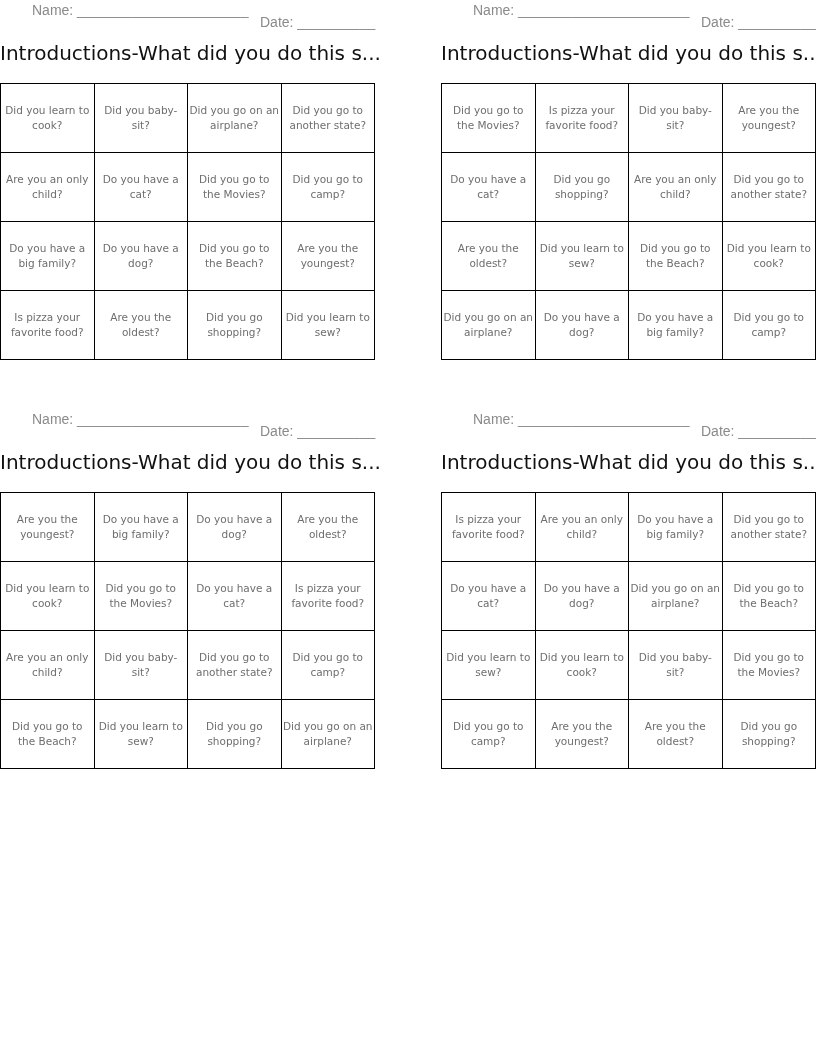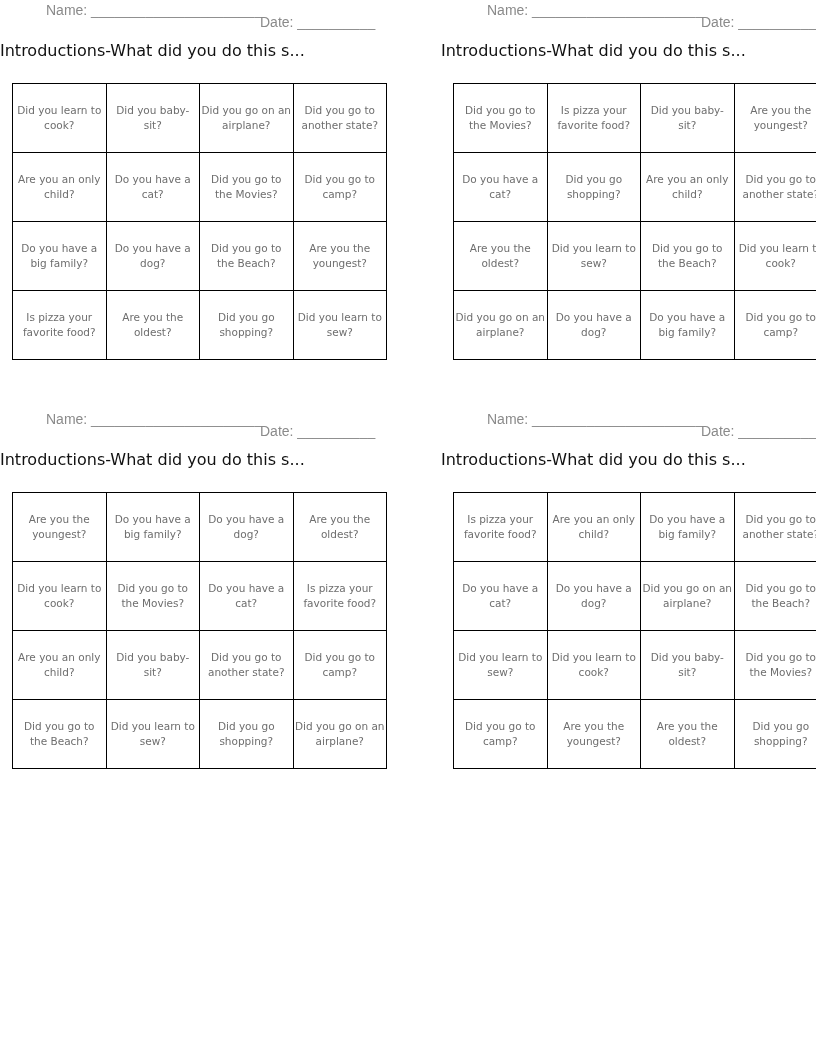--- a/index.html
+++ b/index.html
@@ -25,42 +25,42 @@
     .meta-row {
       position: relative;
       height: 20px;
       font-family: "Liberation Sans", sans-serif;
       font-size: 14px;
       color: #8a8a8a;
       white-space: nowrap;
     }
     .name-field {
       position: absolute;
-      left: 14px;
+      left: 0;
       top: 2px;
       padding-left: 32px;
     }
     .date-field {
       position: absolute;
       left: 260px;
       top: 14px;
     }
     .title {
       position: absolute;
       left: 0;
       top: 41px;
       font-family: "DejaVu Sans", sans-serif;
-      font-size: 16px;
+      font-size: 20px;
       color: #111111;
       white-space: nowrap;
       letter-spacing: 0px;
     }
     .grid {
       position: absolute;
-      left: 12px;
+      left: 0;
       top: 83px;
       border-collapse: collapse;
       table-layout: fixed;
       width: 375px;
     }
     .grid td {
       border: 1px solid #000000;
       width: 93px;
       height: 69px;
       padding: 0 1px;

